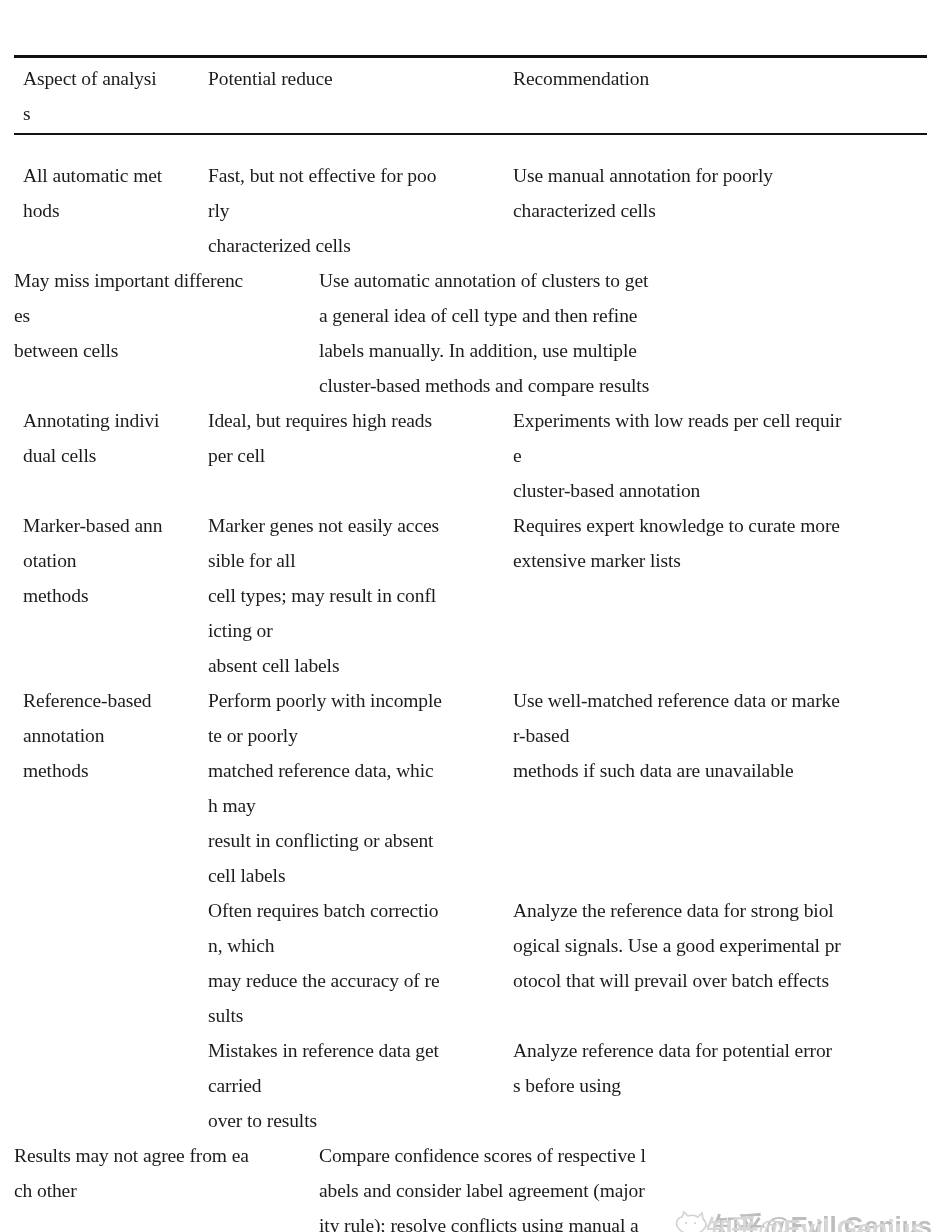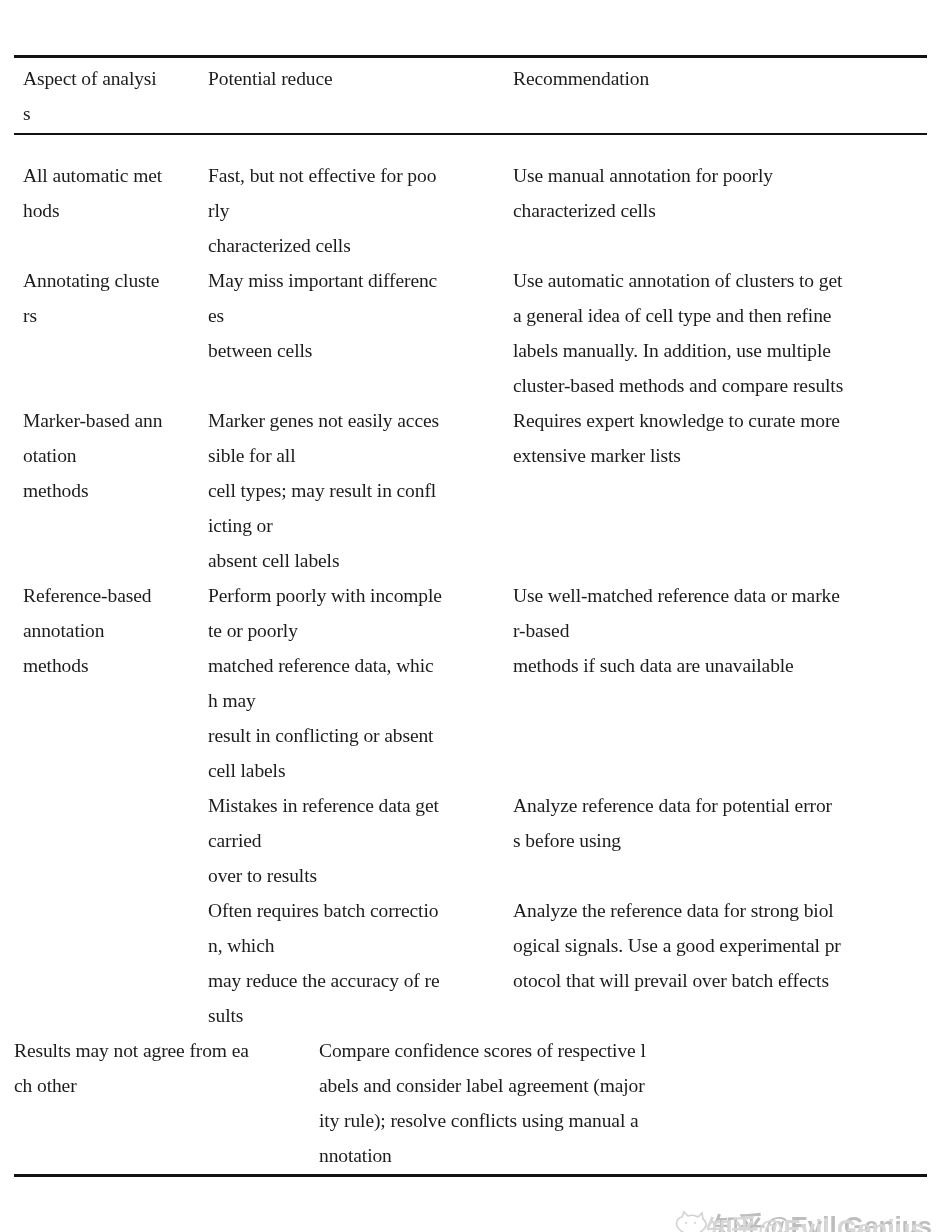--- a/index.html
+++ b/index.html
@@ -95,31 +95,38 @@
         <div class="cell c1">All automatic met
 hods</div>
         <div class="cell c2">Fast, but not effective for poo
 rly
 characterized cells</div>
         <div class="cell c3">Use manual annotation for poorly
 characterized cells</div>
       </div>
 
       <div class="row">
-        <div class="cell c1">Annotating cluste
-rs</div>
         <div class="cell c2">May miss important differenc
 es
 between cells</div>
         <div class="cell c3">Use automatic annotation of clusters to get
 a general idea of cell type and then refine
 labels manually. In addition, use multiple
 cluster-based methods and compare results</div>
       </div>
 
+      <div class="row">
+        <div class="cell c1">Annotating indivi
+dual cells</div>
+        <div class="cell c2">Ideal, but requires high reads
+per cell</div>
+        <div class="cell c3">Experiments with low reads per cell requir
+e
+cluster-based annotation</div>
+      </div>
 
       <div class="row">
         <div class="cell c1">Marker-based ann
 otation
 methods</div>
         <div class="cell c2">Marker genes not easily acces
 sible for all
 cell types; may result in confl
 icting or
 absent cell labels</div>
@@ -137,36 +144,36 @@
 h may
 result in conflicting or absent
 cell labels</div>
         <div class="cell c3">Use well-matched reference data or marke
 r-based
 methods if such data are unavailable</div>
       </div>
 
       <div class="row">
         <div class="cell c1"></div>
-        <div class="cell c2">Mistakes in reference data get
-carried
-over to results</div>
-        <div class="cell c3">Analyze reference data for potential error
-s before using</div>
-      </div>
-
-      <div class="row">
-        <div class="cell c1"></div>
         <div class="cell c2">Often requires batch correctio
 n, which
 may reduce the accuracy of re
 sults</div>
         <div class="cell c3">Analyze the reference data for strong biol
 ogical signals. Use a good experimental pr
 otocol that will prevail over batch effects</div>
+      </div>
+
+      <div class="row">
+        <div class="cell c1"></div>
+        <div class="cell c2">Mistakes in reference data get
+carried
+over to results</div>
+        <div class="cell c3">Analyze reference data for potential error
+s before using</div>
       </div>
 
       <div class="row">
         <div class="cell c2">Results may not agree from ea
 ch other</div>
         <div class="cell c3">Compare confidence scores of respective l
 abels and consider label agreement (major
 ity rule); resolve conflicts using manual a
 nnotation</div>
       </div>

